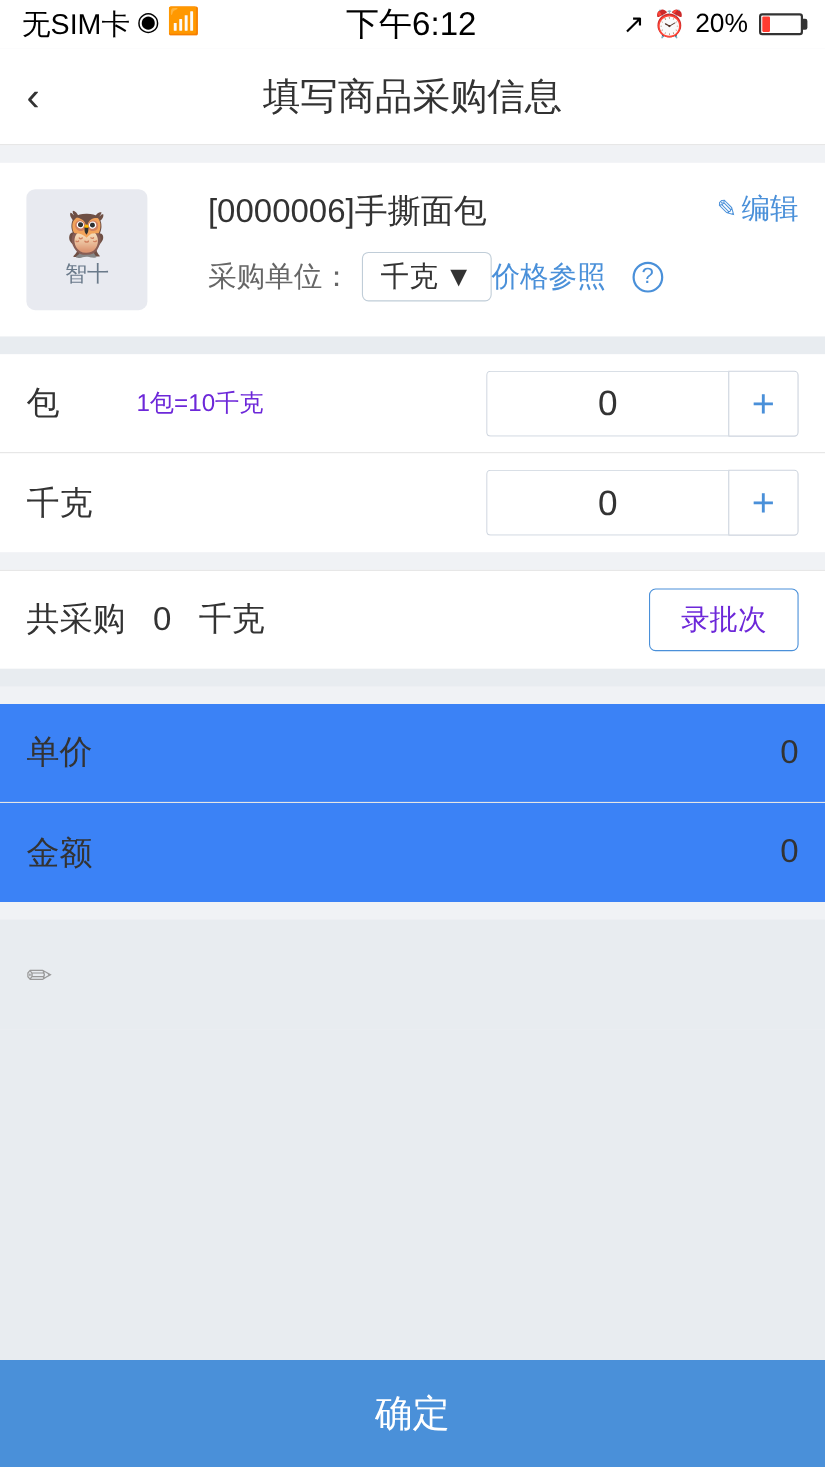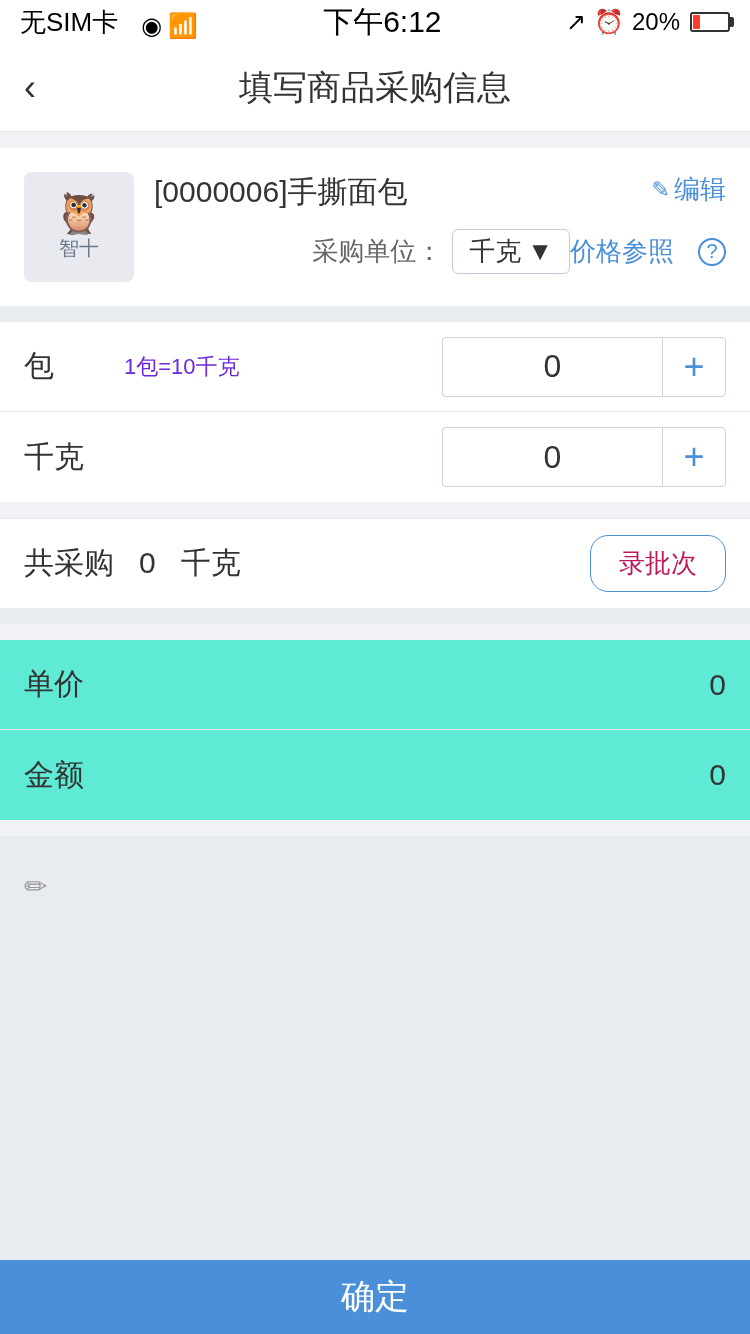--- a/index.html
+++ b/index.html
@@ -20,22 +20,22 @@
       height: 44px;
       display: flex;
       align-items: center;
       justify-content: space-between;
       padding: 0 20px;
       font-size: 26px;
       color: #000;
     }
     .status-left {
       display: flex;
-      align-items: flex-end;
-      gap: 23px;
+      align-items: flex-start;
+      gap: 6px;
       font-size: 26px;
     }
     .status-center {
       font-size: 30px;
       font-weight: 500;
     }
     .status-right {
       display: flex;
       align-items: center;
       gap: 8px;
@@ -127,20 +127,21 @@
       color: #6a7a8a;
       line-height: 1;
     }
     .owl-text {
       font-size: 20px;
       color: #6a7a8a;
       margin-top: 2px;
     }
     .product-info {
       flex: 1;
+      margin-left: 35px;
     }
     .product-header {
       display: flex;
       justify-content: space-between;
       align-items: flex-start;
     }
     .product-name {
       font-size: 30px;
       font-weight: 500;
       color: #333;
@@ -154,21 +155,21 @@
       gap: 4px;
       flex-shrink: 0;
     }
     .edit-icon-small {
       font-size: 22px;
     }
     .purchase-unit-row {
       margin-top: 16px;
       display: flex;
       align-items: center;
-      justify-content: flex-end;
+      justify-content: flex-start;
     }
     .purchase-unit-label {
       font-size: 26px;
       color: #666;
     }
     .unit-select {
       border: 1px solid #c0cdd8;
       border-radius: 6px;
       padding: 4px 16px;
       font-size: 26px;
@@ -272,31 +273,31 @@
       justify-content: space-between;
       margin-top: 16px;
       border-top: 1px solid #e5e5e5;
     }
     .summary-text {
       font-size: 30px;
       color: #333;
     }
     .record-btn {
       border: 1px solid #4a90d9;
-      border-radius: 18px;
+      border-radius: 6px;
       padding: 10px 28px;
       font-size: 26px;
-      color: #be185d;
+      color: #6d28d9;
       background: #fff;
       cursor: pointer;
     }
 
     
     .price-section {
-      background: #5eead4;
+      background: #3b82f6;
       margin-top: 16px;
     }
     .price-row {
       display: flex;
       align-items: center;
       justify-content: space-between;
       padding: 0 24px;
       height: 90px;
       border-bottom: 1px solid #e5e5e5;
     }
@@ -337,21 +338,21 @@
       flex: 1;
       min-height: 300px;
     }
 
     
     .confirm-bar {
       position: fixed;
       bottom: 0;
       left: 0;
       width: 750px;
-      height: 74px;
+      height: 98px;
       background: #4a90d9;
       display: flex;
       align-items: center;
       justify-content: center;
       cursor: pointer;
     }
     .confirm-text {
       font-size: 34px;
       color: #fff;
       font-weight: 500;

